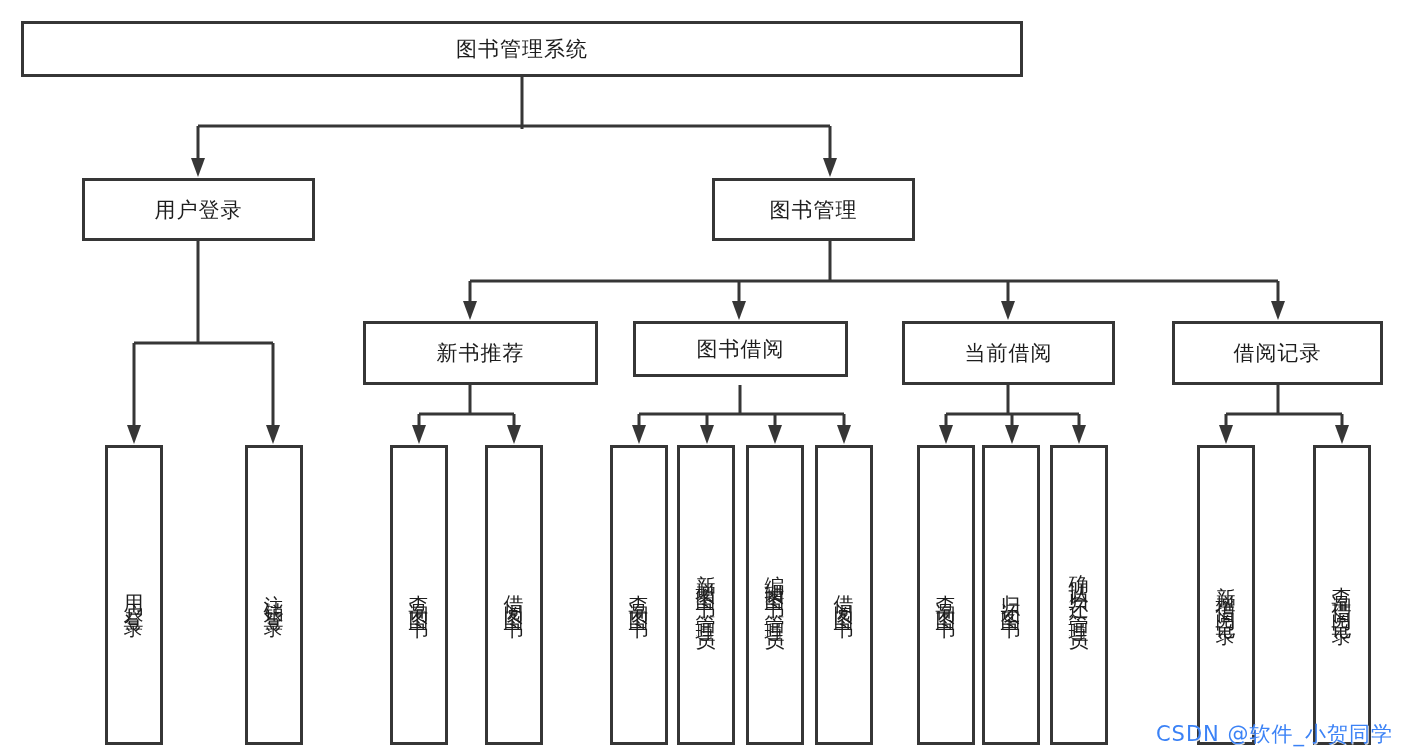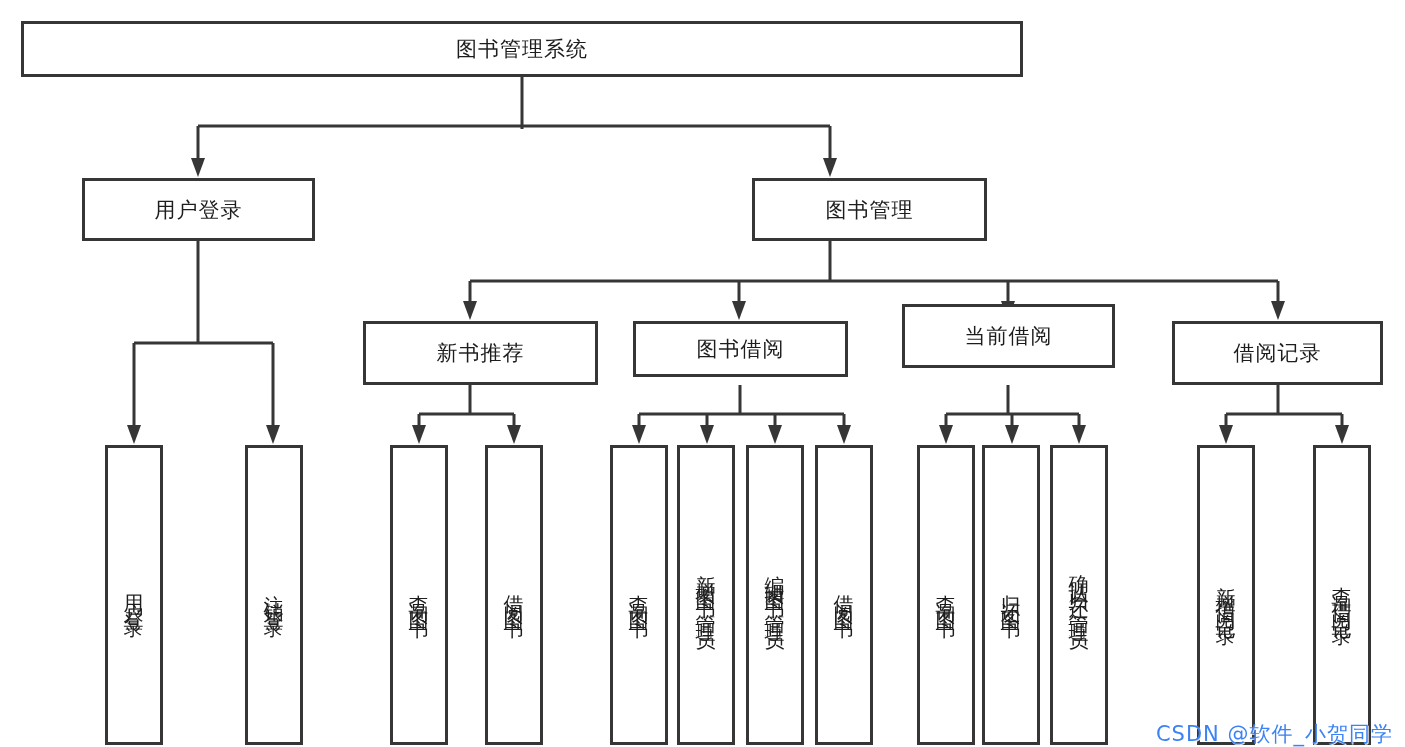--- a/index.html
+++ b/index.html
@@ -90,31 +90,31 @@
     </g>
   </svg>
 
   <div class="node" style="left:21px; top:13px; width:1002px; height:56px;">
     <span class="hlabel">图书管理系统</span>
   </div>
 
   <div class="node" style="left:82px; top:170px; width:233px; height:63px;">
     <span class="hlabel">用户登录</span>
   </div>
-  <div class="node" style="left:752px; top:170px; width:235px; height:63px;text-align:right;">
+  <div class="node" style="left:712px; top:170px; width:203px; height:63px;text-align:right;">
     <span class="hlabel">图书管理</span>
   </div>
 
   <div class="node" style="left:363px; top:313px; width:235px; height:64px;">
     <span class="hlabel">新书推荐</span>
   </div>
   <div class="node" style="left:633px; top:313px; width:215px; height:56px;">
     <span class="hlabel">图书借阅</span>
   </div>
-  <div class="node" style="left:902px; top:296px; width:213px; height:64px;">
+  <div class="node" style="left:902px; top:313px; width:213px; height:64px;">
     <span class="hlabel">当前借阅</span>
   </div>
   <div class="node" style="left:1172px; top:313px; width:211px; height:64px;">
     <span class="hlabel">借阅记录</span>
   </div>
 
   <div class="node leaf" style="left:105px;">
     <span class="vtext">用户登录</span>
   </div>
   <div class="node leaf" style="left:245px;">

